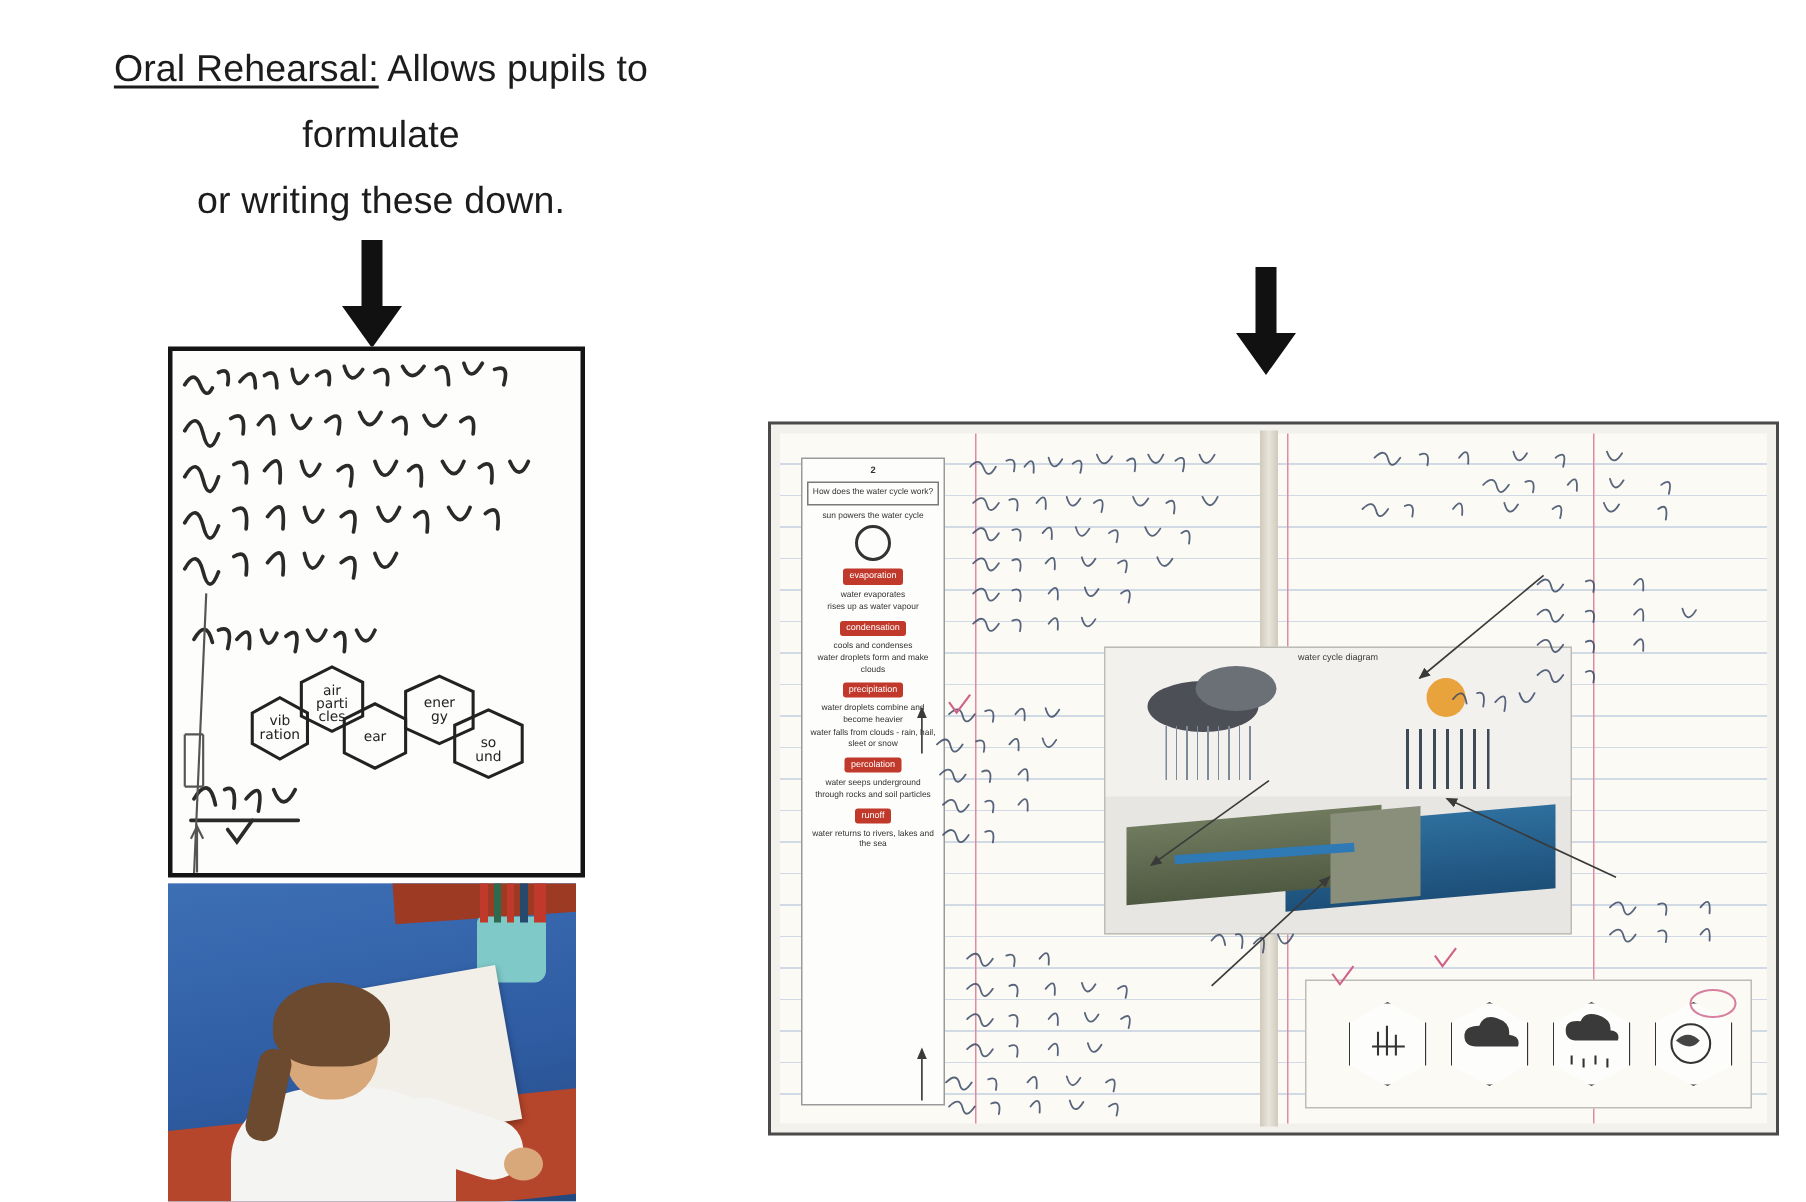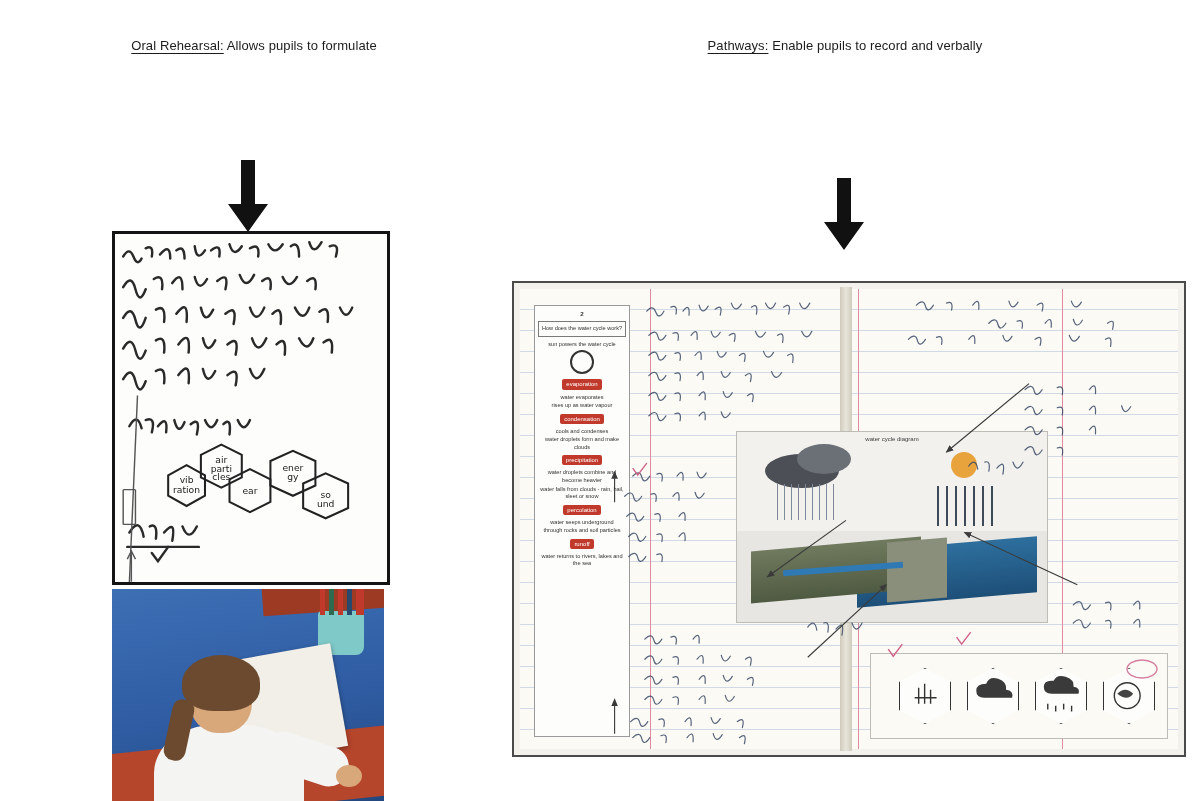--- a/index.html
+++ b/index.html
@@ -19,21 +19,21 @@
   .slide {
     position: absolute;
     inset: 0;
     background: #ffffff;
   }
 
   
   .caption {
     position: absolute;
     text-align: center;
-    font-size: 13px;
+    font-size: 25px;
     line-height: 44px;
     color: #1c1c1c;
     letter-spacing: 0.1px;
   }
   .caption .lead {
     text-decoration: underline;
     text-underline-offset: 3px;
   }
   #caption-left  { left: 36px;  top: 24px;  width: 436px; }
   #caption-right { left: 608px; top: 24px;  width: 474px; }
@@ -215,20 +215,21 @@
 </style>
 </head>
 <body>
 
 <div class="slide">
 
   <div class="caption" id="caption-left">
     <div>
       <span class="lead">Oral Rehearsal:</span><span> Allows pupils to formulate</span>
     </div>
+    <div>or writing these down.</div>
   </div>
 
   <svg class="arrow" id="arrow-left" viewBox="0 0 52 74">
     <path d="M19 0 h14 v44 h13 L26 72 L6 44 h13 Z" fill="#111111"></path>
   </svg>
 
   <div id="book-photo">
     <svg class="handwrite" viewBox="0 0 266 342">
       <g stroke="#2a2a2a" stroke-width="2.4" fill="none" stroke-linecap="round">
 
@@ -286,23 +287,20 @@
     <div class="paper-sheet"></div>
     <div class="child-body"></div>
     <div class="child-arm"></div>
     <div class="child-hand"></div>
     <div class="child-head"></div>
     <div class="child-hair"></div>
     <div class="child-braid"></div>
   </div>
 
   <div class="caption" id="caption-right">
-    <div>
-      <span class="lead">Pathways:</span><span> Enable pupils to record and verbally</span>
-    </div>
   </div>
 
   <svg class="arrow" id="arrow-right" viewBox="0 0 52 74">
     <path d="M19 0 h14 v44 h13 L26 72 L6 44 h13 Z" fill="#111111"></path>
   </svg>
 
   <div id="workbook-photo">
     <div class="wb-page wb-left">
       <div class="wb-lines"></div>
       <div class="wb-margin" style="left:130px;"></div>

